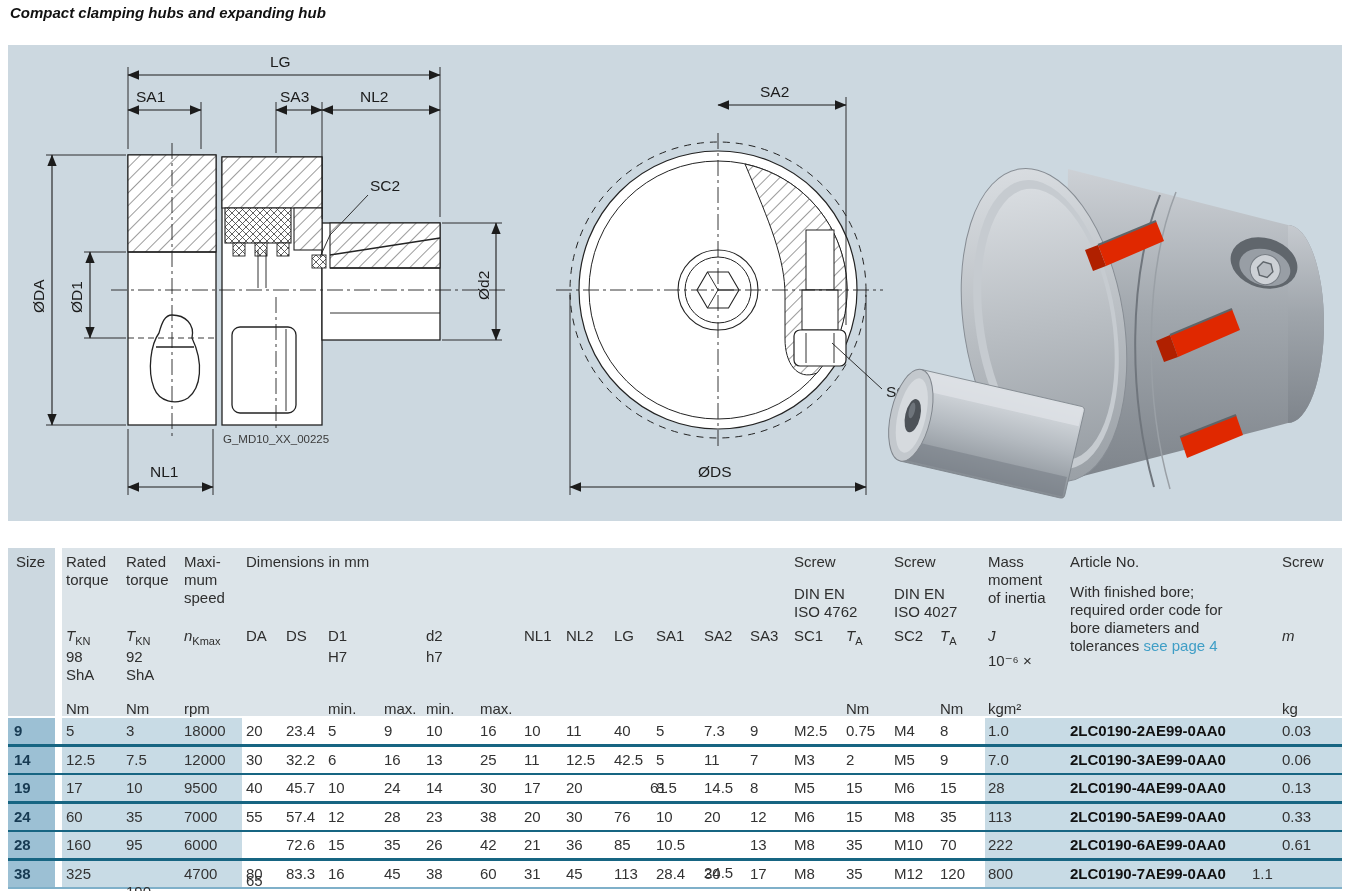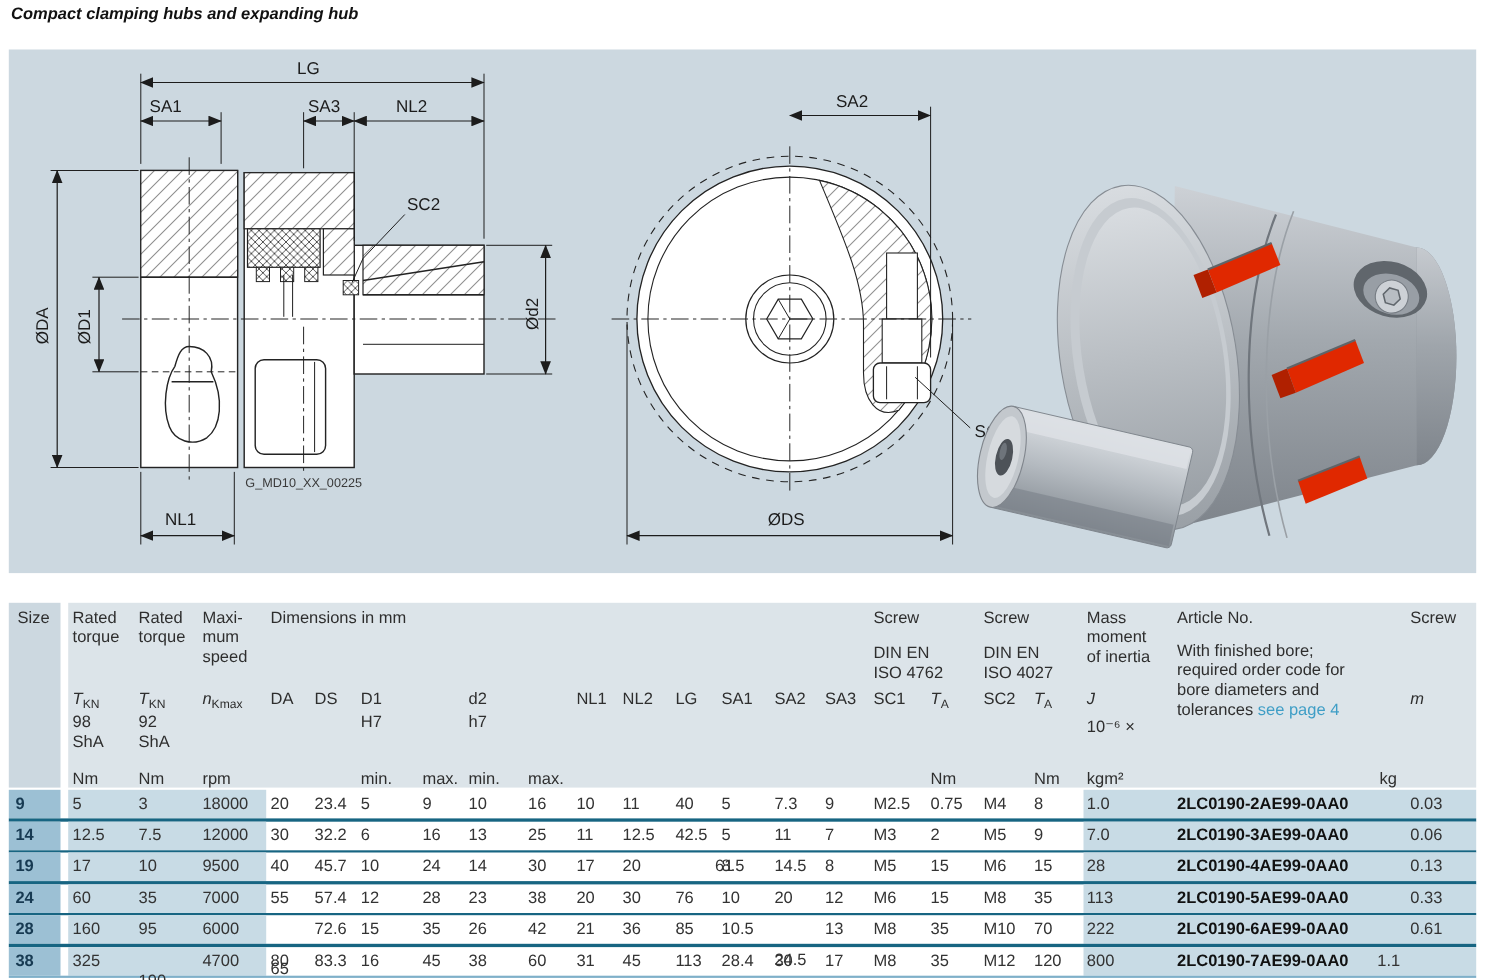--- a/index.html
+++ b/index.html
@@ -299,21 +299,21 @@
       <span class="hc" style="left:980px;top:152px">kgm²</span>
 
       <span class="hc" style="left:1062px;top:5px">Article No.</span>
       <span class="hc" style="left:1062px;top:35px">With finished bore;</span>
       <span class="hc" style="left:1062px;top:53px">required order code for</span>
       <span class="hc" style="left:1062px;top:71px">bore diameters and</span>
       <span class="hc" style="left:1062px;top:89px"><span>tolerances </span><span class="link">see page 4</span></span>
 
       <span class="hc" style="left:1274px;top:5px">Screw</span>
       <span class="hc it" style="left:1274px;top:79px">m</span>
-      <span class="hc" style="left:1246px;top:152px">kg</span>
+      <span class="hc" style="left:1274px;top:152px">kg</span>
     </div>
     <div class="rows" id="rows">
         <div class="trow" style="top: 0px;">
           <div class="band bsize"></div>
           <div class="band bleft"></div>
           <div class="band bright"></div>
           <div class="sep"></div>
           <span class="tcell cz" style="left: 6px;">9</span>
           <span class="tcell" style="left: 58px;">5</span>
           <span class="tcell" style="left: 118px;">3</span>

